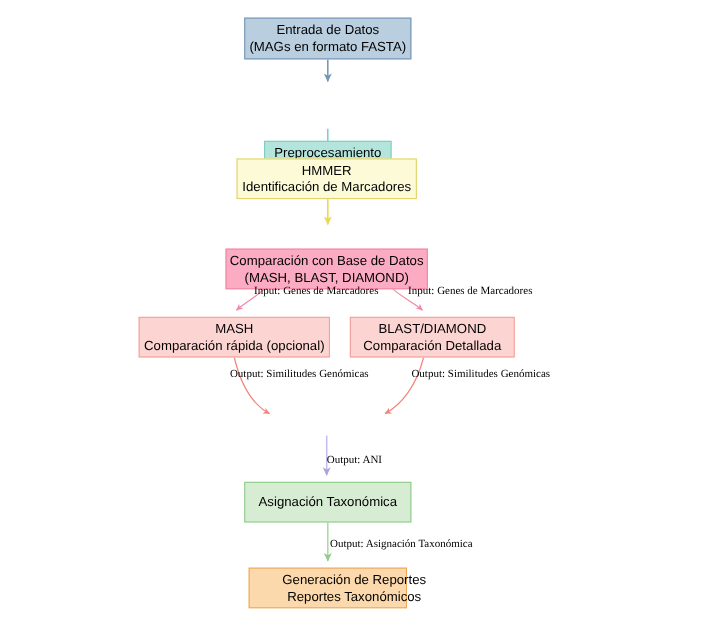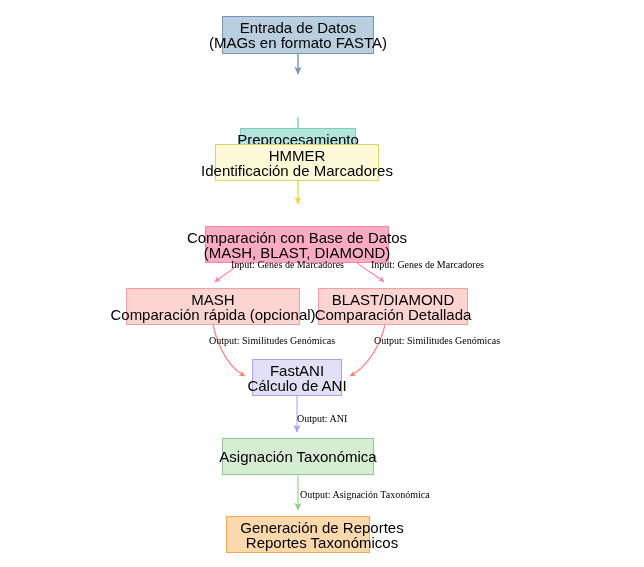--- a/index.html
+++ b/index.html
@@ -28,21 +28,21 @@
   .node {
     position: absolute;
     box-sizing: border-box;
     display: flex;
     flex-direction: column;
     align-items: center;
     justify-content: center;
     border-width: 1px;
     border-style: solid;
     color: #000000;
-    font-size: 15px;
+    font-size: 12px;
     line-height: 15px;
     text-align: center;
     white-space: nowrap;
   }
   .node .line1, .node .line2 {
     display: block;
   }
   .edge-label {
     position: absolute;
     font-family: "Liberation Serif", serif;
@@ -124,24 +124,20 @@
   <div class="node" id="n-mash" style="left: 126px; top: 288px; width: 174px; height: 37px; background: rgb(252, 213, 210); border-color: rgb(244, 160, 156);">
     <span class="line1">MASH</span>
     <span class="line2">Comparación rápida (opcional)</span>
   </div>
 
   <div class="node" id="n-blast" style="left: 318px; top: 288px; width: 150px; height: 37px; background: rgb(252, 213, 210); border-color: rgb(244, 160, 156);">
     <span class="line1">BLAST/DIAMOND</span>
     <span class="line2">Comparación Detallada</span>
   </div>
 
-  <div class="node" id="n-fastani" style="left: 252px; top: 359px; width: 90px; height: 37px; background: rgb(226, 224, 247); border-color: rgb(169, 164, 224);">
-    <span class="line1">FastANI</span>
-    <span class="line2">Cálculo de ANI</span>
-  </div>
 
   <div class="node" id="n-asignacion" style="left: 222px; top: 438px; width: 152px; height: 37px; background: rgb(215, 237, 211); border-color: rgb(143, 203, 138);">
     <span class="line1">Asignación Taxonómica</span>
   </div>
 
   <div class="node" id="n-reportes" style="left: 226px; top: 516px; width: 144px; height: 37px; background: rgb(252, 217, 172); border-color: rgb(240, 169, 92); padding-left: 48px;">
     <span class="line1">Generación de Reportes</span>
     <span class="line2">Reportes Taxonómicos</span>
   </div>
 

